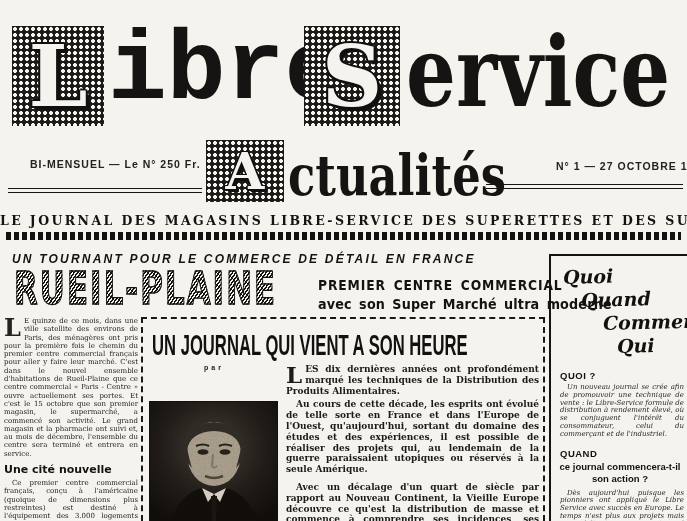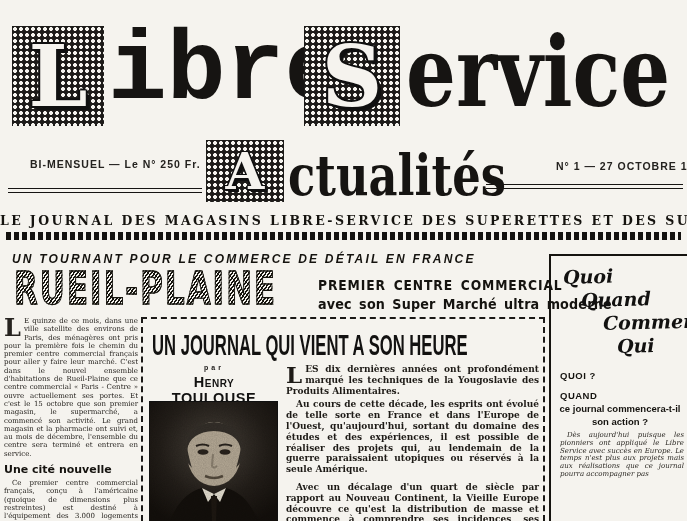--- a/index.html
+++ b/index.html
@@ -152,21 +152,20 @@
   </div>
   <div class="crosshead">Une cité nouvelle</div>
   <div class="smalltext" style="text-indent:8px;">Ce premier centre commercial français, conçu à l'américaine (quoique de dimensions plus restreintes) est destiné à l'équipement des 3.000 logements qui doivent être achevés au printemps prochain le long de la nouvelle route Paris - Saint-Germain, en cours de percement. Il couvre une superficie globale de 14.000 m2, dont 4.000 réservés aux bâtiments.</div>
 </div>
 
 <div class="abs featurebox" style="left:141px;top:317px;width:400px;height:210px;"></div>
 <div class="abs feat-headline" style="left:152px;top:328px;">UN JOURNAL QUI VIENT A SON HEURE</div>
 
 <div class="abs" style="left:150px;top:364px;width:128px;text-align:center;">
   <div class="byline-par">par</div>
-  <div class="byline-name">Henry TOULOUSE</div>
 </div>
 
 <div class="abs" style="left:149px;top:401px;width:127px;height:120px;border:1px solid #101010;">
   <svg width="127" height="120" viewBox="0 0 127 120" xmlns="http://www.w3.org/2000/svg">
     <defs>
       <radialGradient id="bgGlow" cx="50%" cy="38%" r="70%">
         <stop offset="0%" stop-color="#4a443c"></stop>
         <stop offset="60%" stop-color="#241f1a"></stop>
         <stop offset="100%" stop-color="#14100c"></stop>
       </radialGradient>
@@ -188,29 +187,30 @@
     <path d="M55 74 Q64 78 73 74" stroke="#564c3e" stroke-width="2.5" fill="none"></path>
     <path d="M20 120 Q30 92 52 86 L64 92 L76 86 Q98 92 108 120Z" fill="#14100c"></path>
     <path d="M52 86 L64 92 L58 100 Z" fill="#e8e2d4"></path>
     <path d="M76 86 L64 92 L70 100 Z" fill="#e8e2d4"></path>
     <path d="M61 94 L67 94 L66 120 L62 120Z" fill="#1e1812"></path>
     <rect width="127" height="120" filter="url(#grain)" opacity="0.5"></rect>
   </svg>
 </div>
 
 <div class="abs featbody" style="left:286px;top:364px;width:253px;">
-  <p><span class="dropcap-feat">L</span><span>ES dix dernières années ont profondément marqué les techniques de la Yougoslavie des Produits Alimentaires.</span></p>
+  <p><span class="dropcap-feat">L</span><span>ES dix dernières années ont profondément marqué les techniques de la Distribution des Produits Alimentaires.</span></p>
   <p>Au cours de cette décade, les esprits ont évolué de telle sorte en France et dans l'Europe de l'Ouest, qu'aujourd'hui, sortant du domaine des études et des expériences, il est possible de réaliser des projets qui, au lendemain de la guerre paraissaient utopiques ou réservés à la seule Amérique.</p>
   <p class="spaced">Avec un décalage d'un quart de siècle par rapport au Nouveau Continent, la Vieille Europe découvre ce qu'est la distribution de masse et commence à comprendre ses incidences, ses répercussions importantes et heureuses sur le niveau de vie. De la Suède à l'Espagne et à l'Italie, du Royaume-Uni à la Yougoslavie, il n'est question que de vente visuelle et de Libre-Service, de préamballage, de magasins « Tout sous un même toit » de superettes, de super-marchés, de centres commerciaux. Que ce soit à Rome ou à Zagreb, à Cologne ou à Bruxelles, à Anvers ou à Londres, à Rueil, ou demain dans telle autre ville, la foule des ménagères réserve un accueil enthousiaste aux nouveaux magasins d'alimentation qui, rompant avec les formules tradi-</p>
 </div>
 
 <div class="abs sidebarbox" style="left:549px;top:254px;width:138px;height:267px;">
   <div class="scriptword" style="margin:10px 0 0 12px;">Quoi</div>
   <div class="scriptword" style="margin-left:30px;">Quand</div>
   <div class="scriptword" style="margin-left:52px;">Comment</div>
   <div class="scriptword" style="margin-left:66px;">Qui</div>
 
   <div class="sb-head" style="margin:12px 0 3px 9px;">QUOI ?</div>
+  <div class="sb-text" style="margin:0 5px 0 9px;text-indent:7px;">Un nouveau journal se crée afin de promouvoir une technique de vente : le Libre-Service formule de distribution à rendement élevé, où se conjuguent l'intérêt du consommateur, celui du commerçant et de l'industriel.</div>
 
   <div class="sb-head" style="margin:9px 0 2px 9px;">QUAND</div>
   <div class="sb-sub" style="margin:0 6px 4px 6px;">ce journal commencera-t-il son action ?</div>
   <div class="sb-text" style="margin:2px 5px 0 9px;text-indent:7px;">Dès aujourd'hui puisque les pionniers ont appliqué le Libre Service avec succès en Europe. Le temps n'est plus aux projets mais aux réalisations que ce journal pourra accompagner pas</div>
 </div>
 
 </body></html>

